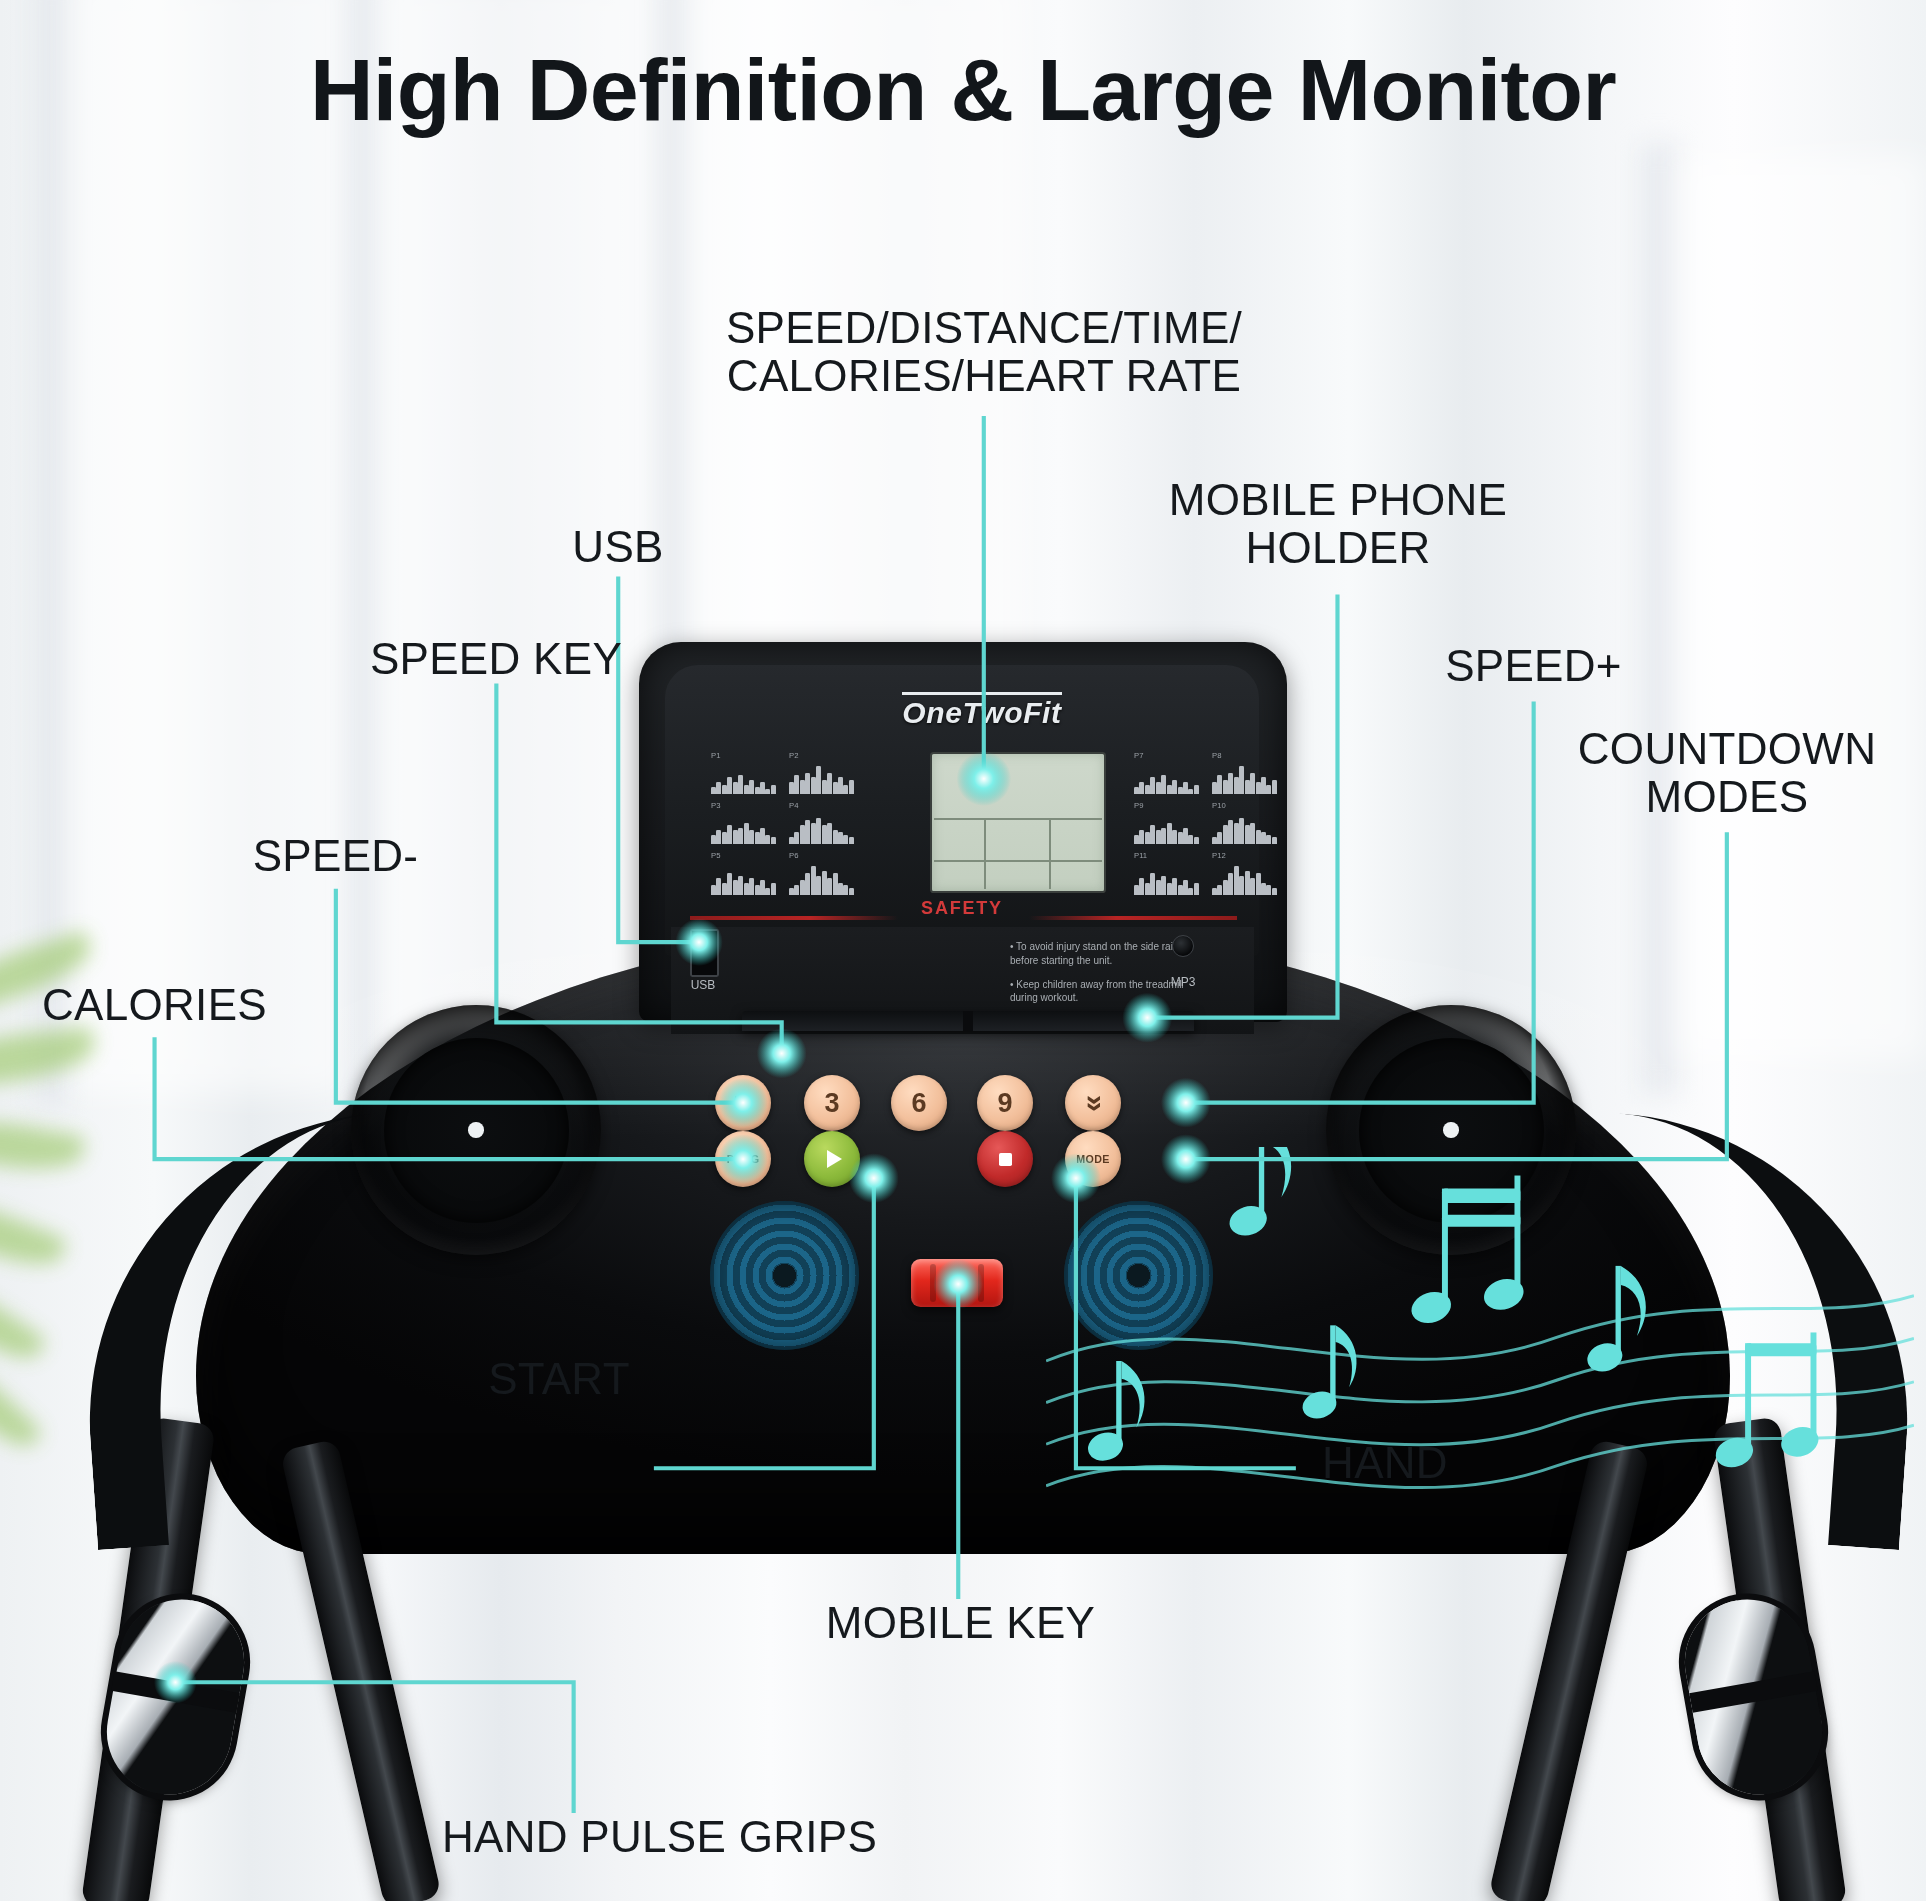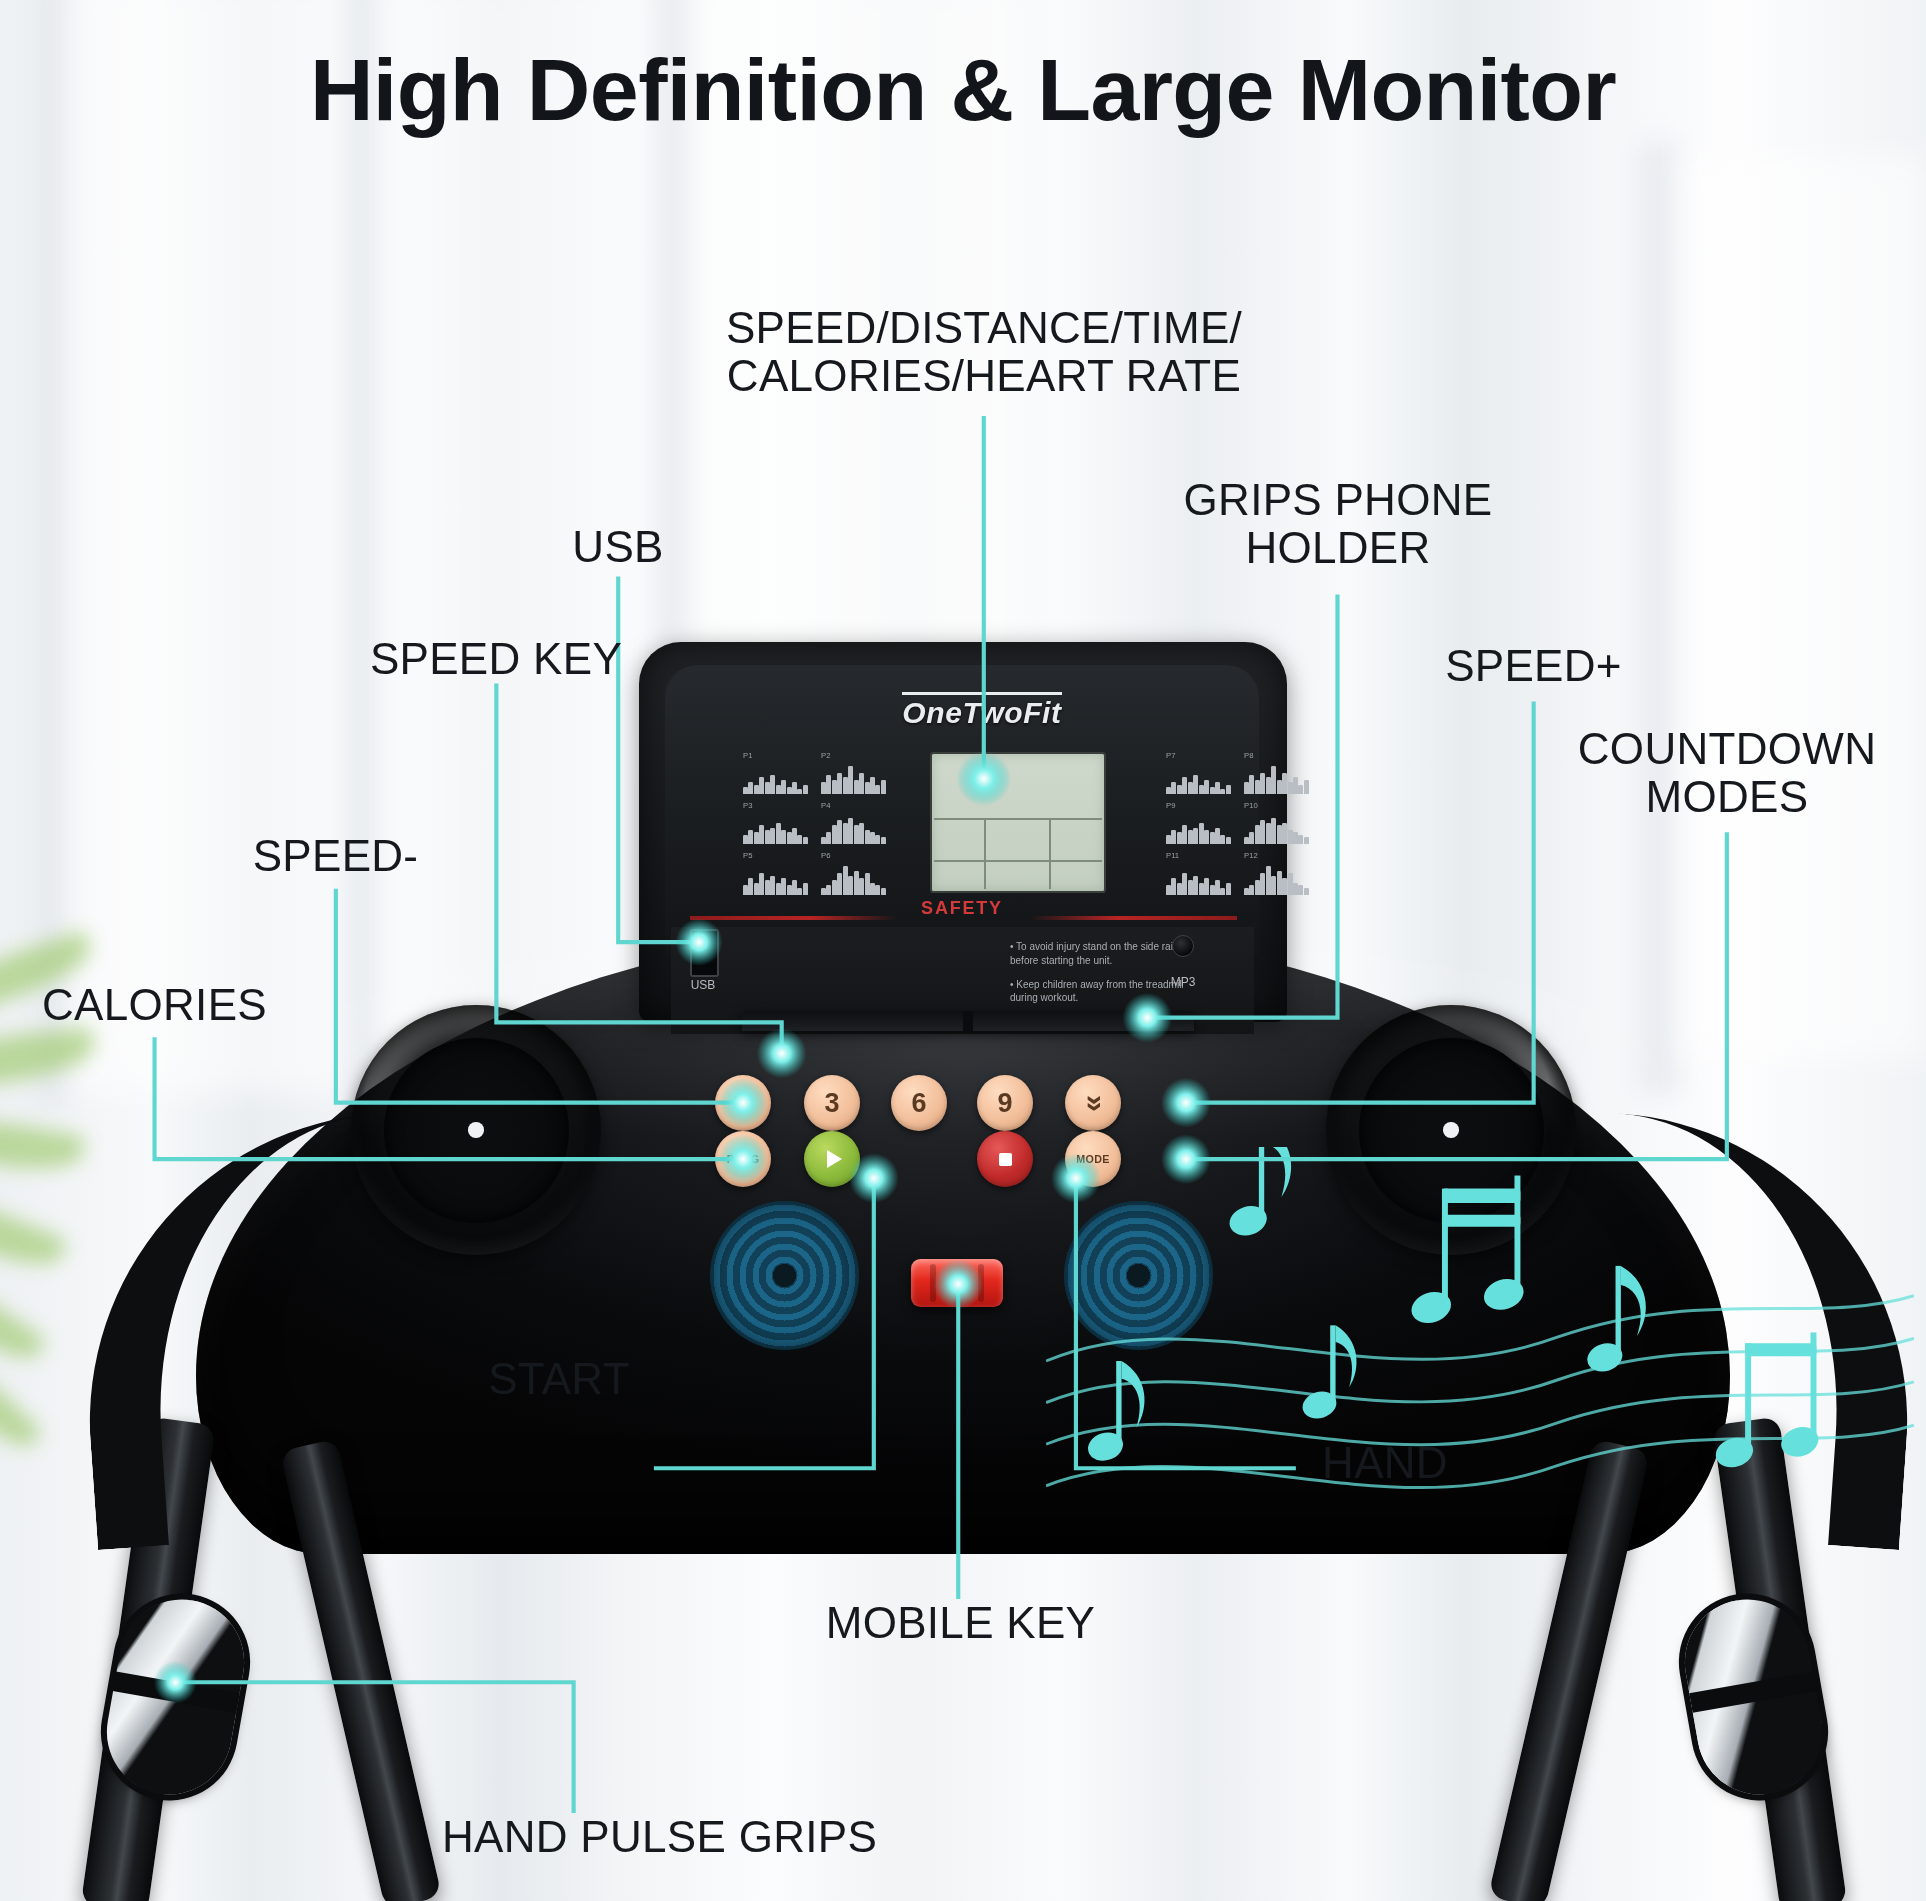--- a/index.html
+++ b/index.html
@@ -69,21 +69,21 @@
   #logo span{border-top:3px solid #e9edf0;padding-top:1.2px;margin-left:40px;}
   #lcd{
     position:absolute;left:930px;top:752px;width:172px;height:137px;z-index:24;
     background:linear-gradient(180deg,#ced8cb,#c3cfc0);
     border:2.4px solid #3a3f3c;border-radius:3.6px;
     box-shadow:inset 0 0 10.7px rgba(120,140,120,.4);
   }
   #lcd .hline{position:absolute;left:2.4px;right:2.4px;height:1.8px;background:#7e8c7c;}
   #lcd .vline{position:absolute;top:65px;bottom:2.4px;width:1.8px;background:#7e8c7c;}
   .progcol{position:absolute;z-index:24;display:grid;grid-template-columns:repeat(2,65px);
-    grid-template-rows:repeat(3,42px);gap:8.3px 13px;margin-left:32px;}
+    grid-template-rows:repeat(3,42px);gap:8.3px 13px;}
   .pico{position:relative;width:65px;height:34px;}
   .pico i{position:absolute;bottom:0;background:#b9bec4;border-radius:1.2px 1.2px 0 0;display:block;}
   .pico b{position:absolute;top:-9.5px;left:0;font-size:7.7px;color:#9aa0a6;font-weight:normal;font-style:normal;}
   #cautionBar{position:absolute;left:690px;top:916px;width:547px;height:3.6px;z-index:24;
     background:linear-gradient(90deg,#8c1b1b,#b82424 22%,transparent 38%,transparent 62%,#b82424 78%,#8c1b1b);}
   #cautionTxt{position:absolute;left:665px;top:898px;width:594px;text-align:center;z-index:25;
     font-size:18px;color:#d33a3a;letter-spacing:1.8px;font-weight:bold;}
   #cautionPanel{position:absolute;left:671px;top:927px;width:583px;height:107px;z-index:24;
     background:linear-gradient(180deg,#1b1d20,#121416);}
   .cbullets{position:absolute;top:13px;width:196px;font-size:10px;color:#a9aeb3;line-height:1.35;}
@@ -561,21 +561,21 @@
 </svg>
 
 <div id="title">High Definition &amp; Large Monitor</div>
 
 <div class="lbl c" style="left:687px;top:304px;width:594px;">SPEED/DISTANCE/TIME/
 CALORIES/HEART RATE</div>
 <div class="lbl c" style="left:499px;top:523px;width:238px;">USB</div>
 <div class="lbl c" style="left:297px;top:635px;width:398px;">SPEED KEY</div>
 <div class="lbl c" style="left:196px;top:832px;width:279px;">SPEED-</div>
 <div class="lbl c" style="left:12px;top:981px;width:285px;">CALORIES</div>
-<div class="lbl c" style="left:1124px;top:476px;width:428px;">GRIPS PHONE
+<div class="lbl c" style="left:1124px;top:476px;width:428px;">MOBILE PHONE
 HOLDER</div>
 <div class="lbl c" style="left:1385px;top:642px;width:297px;">SPEED+</div>
 <div class="lbl c" style="left:1537px;top:725px;width:380px;">COUNTDOWN
 MODES</div>
 <div class="lbl c" style="left:464px;top:1355px;width:190px;">START</div>
 <div class="lbl c" style="left:1296px;top:1439px;width:178px;">HAND</div>
 <div class="lbl c" style="left:773px;top:1599px;width:375px;">MOBILE KEY</div>
 <div class="lbl c" style="left:392px;top:1813px;width:535px;">HAND PULSE GRIPS</div>
 
 

